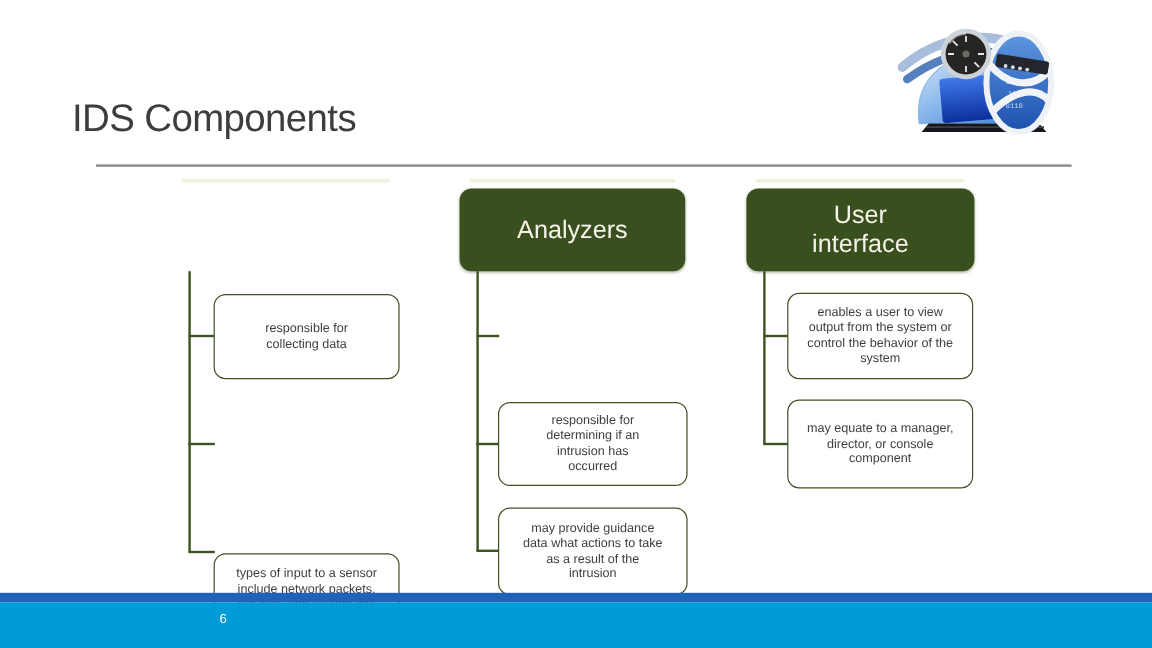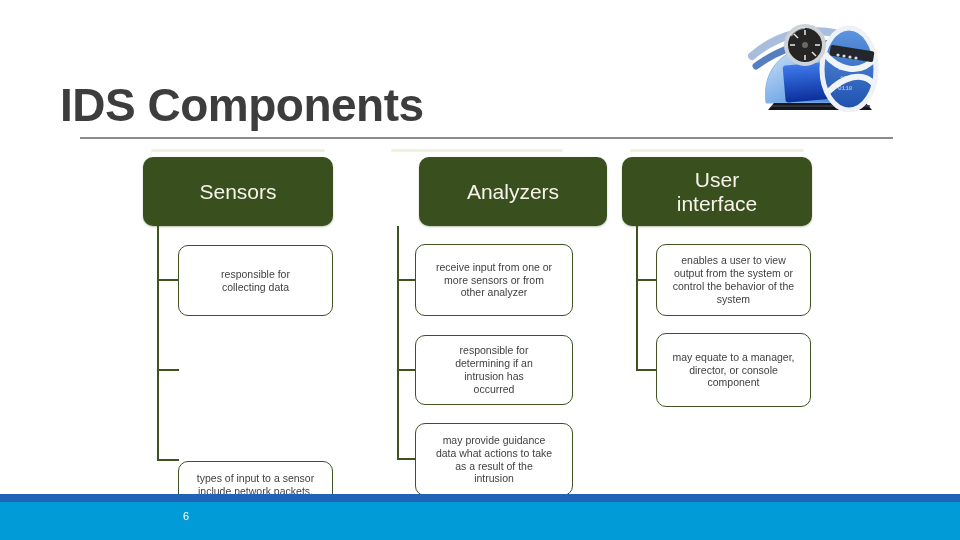--- a/index.html
+++ b/index.html
@@ -1,19 +1,19 @@
 <!DOCTYPE html>
 <html><head>
 <meta charset="utf-8">
 <style>
   html,body{margin:0;padding:0;}
   body{width:960px;height:540px;font-family:"Liberation Sans",sans-serif;background:#ffffff;overflow:hidden;}
   .slide{position:relative;width:960px;height:540px;background:#ffffff;}
 
-  .title{position:absolute;left:60px;top:82px;font-size:46px;font-weight:700;color:#3d3d3d;letter-spacing:-0.5px;line-height:1;}
+  .title{position:absolute;left:60px;top:82px;font-size:32px;font-weight:400;color:#3d3d3d;letter-spacing:-0.5px;line-height:1;}
   .divider{position:absolute;left:80px;top:137px;width:813px;height:2px;background:#8c8c8c;}
 
   .header-box{position:absolute;height:69px;background:#394f1e;color:#f6f4ea;border-radius:10px;
     display:flex;align-items:center;justify-content:center;text-align:center;
     font-size:21px;line-height:1.12;white-space:pre-line;box-shadow:0 1px 2px rgba(60,80,30,.35);}
   .header-glow{position:absolute;top:149px;height:3px;background:#eef2dc;border-radius:3px;}
 
   .node{position:absolute;background:#ffffff;border:1.5px solid #3f5222;border-radius:10px;color:#3f3f3f;
     font-size:10.5px;line-height:1.22;display:flex;align-items:center;justify-content:center;text-align:center;
     white-space:pre-line;padding:2px 4px;box-sizing:border-box;overflow:hidden;}
@@ -30,41 +30,37 @@
 </style>
 </head>
 <body>
 
 <div class="slide">
 
   <div class="title">IDS Components</div>
   <div class="divider"></div>
 
   <div class="header-glow" style="left:151px;width:174px;"></div>
-  <div class="header-box" style="left:143px;top:157px;width:190px;">Sensors</div>
   <div class="vline" style="left:157px;top:226px;height:234px;"></div>
   <div class="hline" style="left:157px;top:279px;width:22px;"></div>
   <div class="hline" style="left:157px;top:369px;width:22px;"></div>
   <div class="hline" style="left:157px;top:459px;width:22px;"></div>
   <div class="node" style="left:178px;top:245px;width:155px;height:71px;">responsible for
 collecting data</div>
   <div class="node" style="left:178px;top:424px;width:155px;height:73px;margin-top:37px;">types of input to a sensor
 include network packets,
 log files, and system call
 traces</div>
 
   <div class="header-glow" style="left:391px;width:172px;"></div>
-  <div class="header-box" style="left:383px;top:157px;width:188px;margin-left:36px;">Analyzers</div>
+  <div class="header-box" style="left:383px;top:157px;width:188px;">Analyzers</div>
   <div class="vline" style="left:397px;top:226px;height:233px;"></div>
   <div class="hline" style="left:397px;top:279px;width:19px;"></div>
   <div class="hline" style="left:397px;top:369px;width:19px;"></div>
   <div class="hline" style="left:397px;top:458px;width:19px;"></div>
-  <div class="node" style="left:415px;top:244px;width:158px;height:72px;">receive input from one or
-more sensors or from
-other analyzer</div>
   <div class="node" style="left:415px;top:335px;width:158px;height:70px;">responsible for
 determining if an
 intrusion has
 occurred</div>
   <div class="node" style="left:415px;top:423px;width:158px;height:73px;">may provide guidance
 data what actions to take
 as a result of the
 intrusion</div>
 
   <div class="header-glow" style="left:630px;width:174px;"></div>

